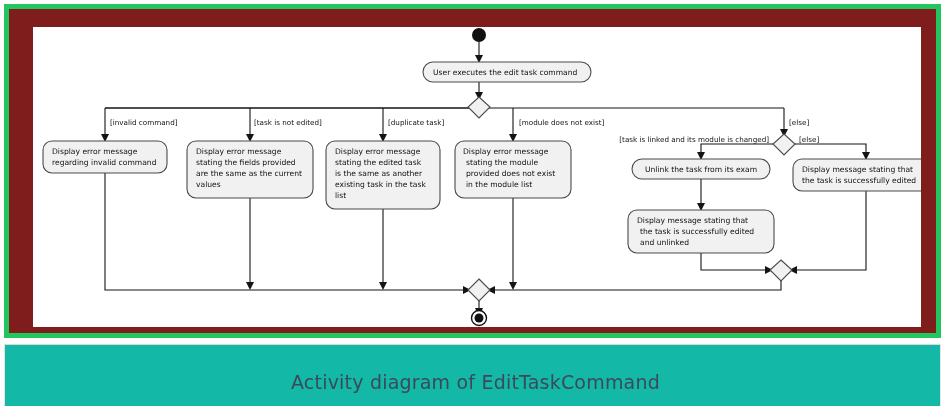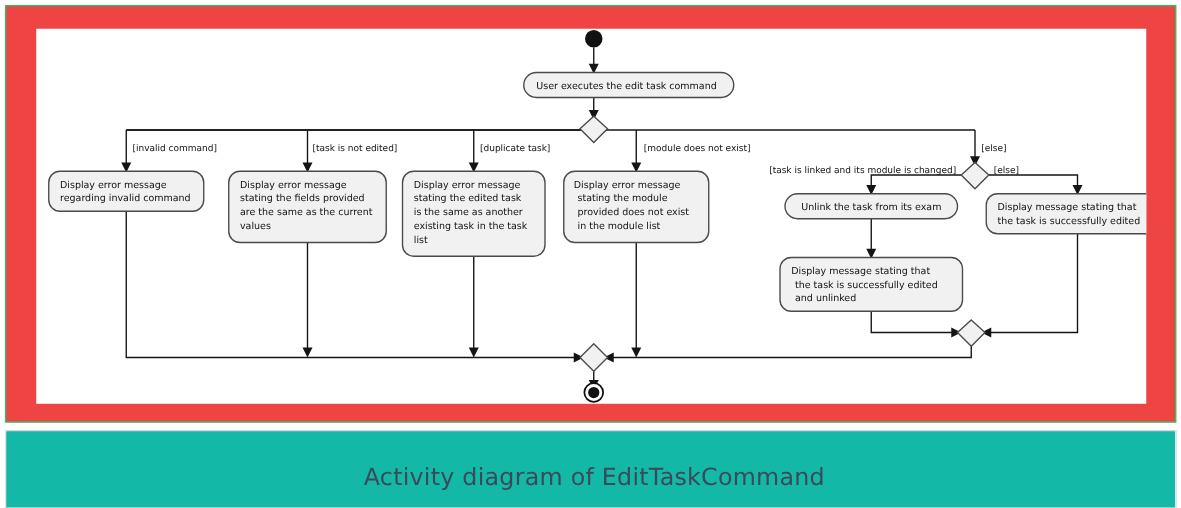--- a/index.html
+++ b/index.html
@@ -19,22 +19,22 @@
     height: 406px;
     background: #ffffff;
     box-sizing: border-box;
   }
   #figure-panel {
     position: absolute;
     left: 4px;
     top: 4px;
     width: 937px;
     height: 334px;
-    background: #ef4444;
-    border: 1px solid #22c55e;
+    background: #7f1d1d;
+    border: 5px solid #22c55e;
     box-sizing: border-box;
   }
   #diagram-canvas {
     position: absolute;
     left: 24px;
     top: 18px;
     width: 888px;
     height: 300px;
     background: #ffffff;
     box-sizing: border-box;

